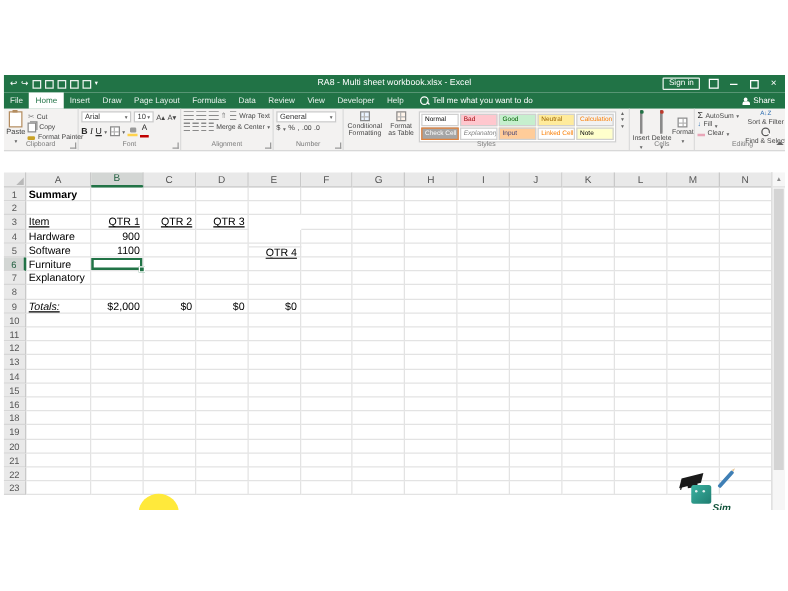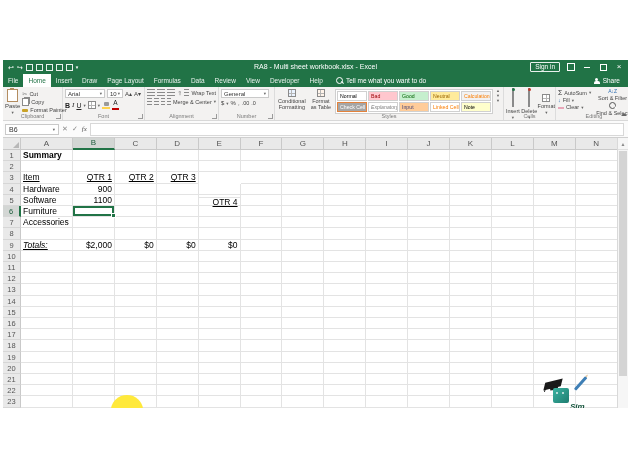--- a/index.html
+++ b/index.html
@@ -388,32 +388,20 @@
           </div>
         </div>
         <div class="glabel">Editing</div>
       </div>
 
       <div style="flex:1;position:relative;">
         <div class="chev-up" style="position:absolute;right:5px;bottom:4px;"></div>
       </div>
     </div>
 
-    <div class="fbar">
-      <div class="namebox">
-        <span>B6</span>
-        <span class="carr">▾</span>
-      </div>
-      <div class="fxbtns">
-        <span>✕</span>
-        <span>✓</span>
-        <span class="fx">fx</span>
-      </div>
-      <div class="finput"></div>
-    </div>
 
     <div class="sheet">
       <div class="chrow">
         <div class="corner"></div>
       <div class="chead" style="width: 52px;">A</div>
           <div class="chead selcol" style="width: 41.9px;">B</div>
           <div class="chead" style="width: 41.9px;">C</div>
           <div class="chead" style="width: 41.9px;">D</div>
           <div class="chead" style="width: 41.9px;">E</div>
           <div class="chead" style="width: 41.9px;">F</div>
@@ -524,21 +512,21 @@
             <div class="cell" style="width: 41.9px;"></div>
             <div class="cell" style="width: 41.9px;"></div>
             <div class="cell" style="width: 41.9px;"></div>
             <div class="cell" style="width: 41.9px;"></div>
             <div class="cell" style="width: 41.9px;"></div>
             <div class="cell" style="width: 41.9px;"></div>
             <div class="cell" style="width: 41.9px;"></div>
           </div>
           <div class="gr">
             <div class="rhead">7</div>
-            <div class="cell" style="width: 52px;">Accessories</div>
+            <div class="cell" style="width: 52px;">Explanatory</div>
             <div class="cell" style="width: 41.9px;"></div>
             <div class="cell" style="width: 41.9px;"></div>
             <div class="cell" style="width: 41.9px;"></div>
             <div class="cell" style="width: 41.9px;"></div>
             <div class="cell" style="width: 41.9px;"></div>
             <div class="cell" style="width: 41.9px;"></div>
             <div class="cell" style="width: 41.9px;"></div>
             <div class="cell" style="width: 41.9px;"></div>
             <div class="cell" style="width: 41.9px;"></div>
             <div class="cell" style="width: 41.9px;"></div>
@@ -677,37 +665,20 @@
             <div class="cell" style="width: 41.9px;"></div>
             <div class="cell" style="width: 41.9px;"></div>
             <div class="cell" style="width: 41.9px;"></div>
             <div class="cell" style="width: 41.9px;"></div>
             <div class="cell" style="width: 41.9px;"></div>
             <div class="cell" style="width: 41.9px;"></div>
             <div class="cell" style="width: 41.9px;"></div>
           </div>
           <div class="gr">
             <div class="rhead">16</div>
-            <div class="cell" style="width: 52px;"></div>
-            <div class="cell" style="width: 41.9px;"></div>
-            <div class="cell" style="width: 41.9px;"></div>
-            <div class="cell" style="width: 41.9px;"></div>
-            <div class="cell" style="width: 41.9px;"></div>
-            <div class="cell" style="width: 41.9px;"></div>
-            <div class="cell" style="width: 41.9px;"></div>
-            <div class="cell" style="width: 41.9px;"></div>
-            <div class="cell" style="width: 41.9px;"></div>
-            <div class="cell" style="width: 41.9px;"></div>
-            <div class="cell" style="width: 41.9px;"></div>
-            <div class="cell" style="width: 41.9px;"></div>
-            <div class="cell" style="width: 41.9px;"></div>
-            <div class="cell" style="width: 41.9px;"></div>
-          </div>
-          <div class="gr">
-            <div class="rhead">17</div>
             <div class="cell" style="width: 52px;"></div>
             <div class="cell" style="width: 41.9px;"></div>
             <div class="cell" style="width: 41.9px;"></div>
             <div class="cell" style="width: 41.9px;"></div>
             <div class="cell" style="width: 41.9px;"></div>
             <div class="cell" style="width: 41.9px;"></div>
             <div class="cell" style="width: 41.9px;"></div>
             <div class="cell" style="width: 41.9px;"></div>
             <div class="cell" style="width: 41.9px;"></div>
             <div class="cell" style="width: 41.9px;"></div>

